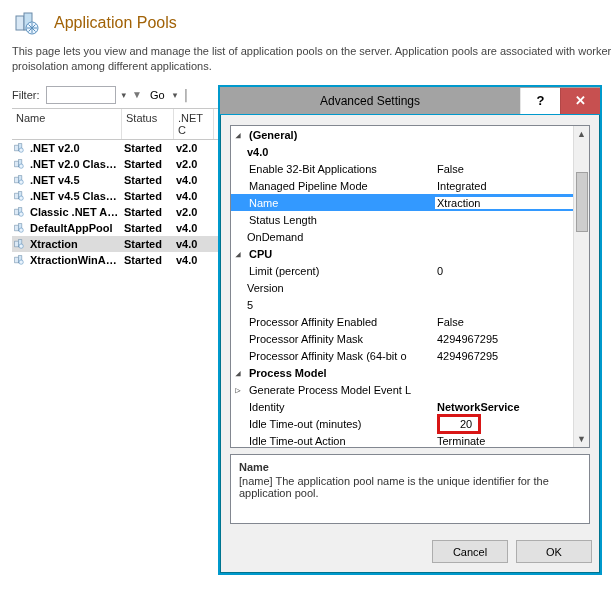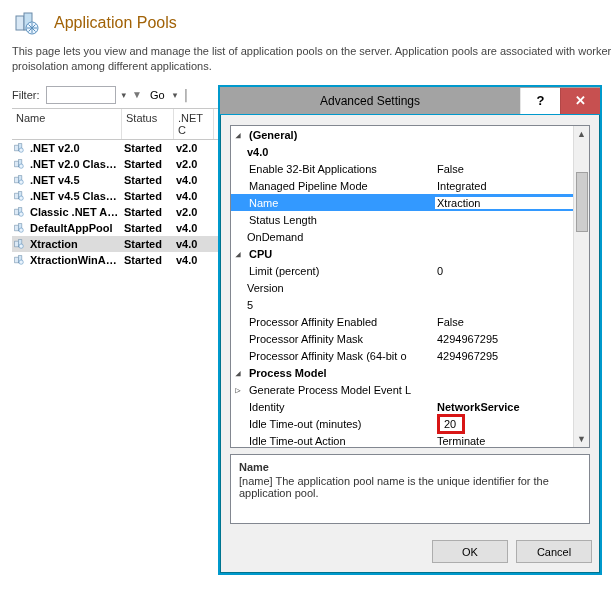--- a/index.html
+++ b/index.html
@@ -195,21 +195,21 @@
   }
   .pg-cat .lbl { font-weight: bold; }
   .pg-row.selected {
     background: #3399ff;
     color: #fff;
   }
   .pg-row.selected .val { background:#fff; color:#000; }
   .pg-row.bold-val .val { font-weight:bold; }
   .red-box {
     border: 3px solid #d81616;
-    padding: 0 6px 0 4px;
+    padding: 0 6px 0 20px;
     display:inline-block;
     line-height:14px;
   }
   .desc-box {
     margin-top: 6px;
     border: 1px solid #828790;
     background: #fff;
     padding: 6px 8px;
     height: 70px;
     font-size: 11px;
@@ -471,16 +471,16 @@
         <div style="flex:1"></div>
         <div class="scroll-arrow">▼</div>
       </div>
     </div>
     <div class="desc-box">
       <div class="d-title">Name</div>
       <div>[name] The application pool name is the unique identifier for the application pool.</div>
     </div>
   </div>
   <div class="dlg-buttons">
+    <button>Cancel</button>
     <button>OK</button>
-    <button>Cancel</button>
   </div>
 </div>
 
 </body></html>

